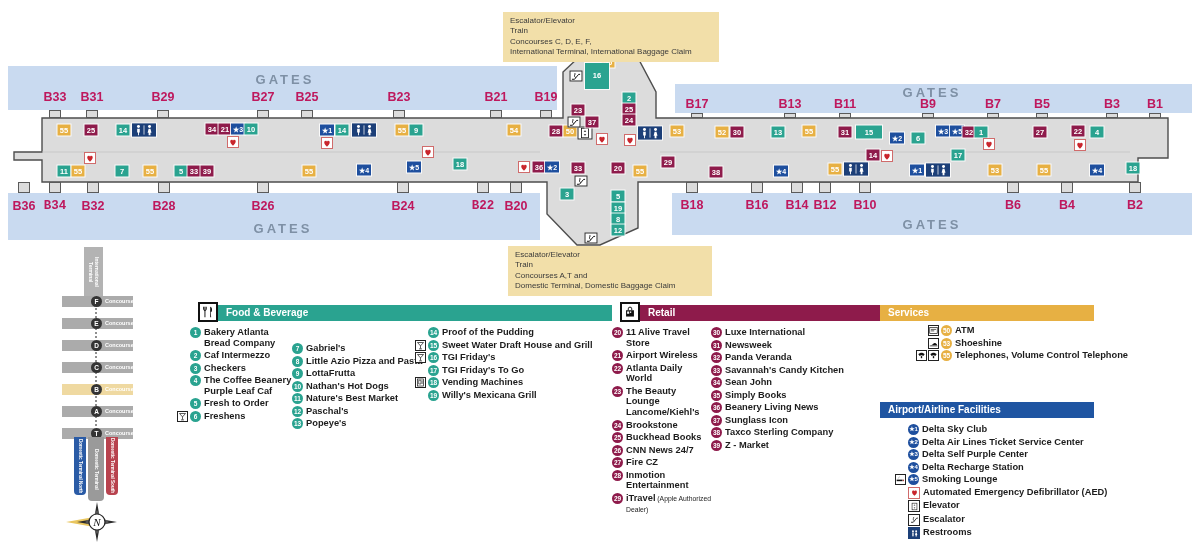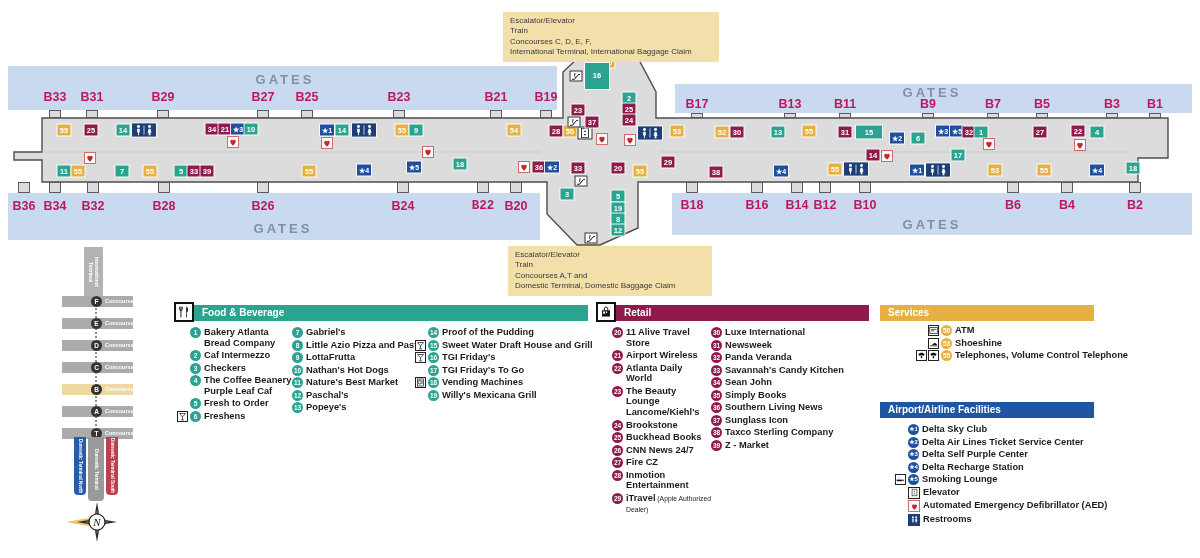--- a/index.html
+++ b/index.html
@@ -34,21 +34,21 @@
   .mm-vert{position:absolute;color:#fff;font-weight:bold;writing-mode:vertical-rl;
            text-align:center;display:flex;align-items:center;justify-content:center;}
   .mm-dots{position:absolute;border-left:2px dotted #8f8f8f;width:0;}
   
   .legend{position:absolute;}
   .l-header{position:relative;height:16px;color:#fff;font-size:10px;font-weight:bold;
             line-height:16px;padding-left:8px;}
   .l-header .hicon{position:absolute;left:-1px;top:-3px;width:20px;height:20px;background:#fff;
             border:2px solid #111;box-sizing:border-box;display:flex;align-items:center;justify-content:center;}
   .l-header .hicon svg{width:14px;height:14px;}
-  .with-icon{padding-left:27px;}
+  .with-icon{padding-left:27px;margin-left:24px;}
   .l-cols{display:flex;margin-top:6px;}
   .lrow{position:relative;display:flex;align-items:flex-start;gap:3px;margin-bottom:1.5px;
         font-size:9.3px;line-height:10.8px;font-weight:bold;color:#1c1c1c;}
   .circle{flex:0 0 auto;width:11px;height:11px;border-radius:50%;color:#fff;font-size:6.5px;
           font-weight:bold;text-align:center;line-height:11px;margin-top:0;}
   .c-food{background:var(--food);} .c-retail{background:var(--retail);}
   .c-service{background:var(--service);} .c-delta{background:var(--delta);font-size:6px;}
   .note{font-size:6.8px;font-weight:normal;}
   .islot{position:absolute;right:100%;margin-right:2px;top:0;display:flex;gap:1px;align-items:center;}
   .sicon{width:11px;height:11px;background:#fff;border:1px solid #222;display:flex;align-items:center;
@@ -111,21 +111,21 @@
       <div class="stub" style="top: 182px; height: 11px; left: 55px;"></div>
       <div class="stub" style="top: 182px; height: 11px; left: 93px;"></div>
       <div class="stub" style="top: 182px; height: 11px; left: 164px;"></div>
       <div class="stub" style="top: 182px; height: 11px; left: 263px;"></div>
       <div class="stub" style="top: 182px; height: 11px; left: 403px;"></div>
       <div class="stub" style="top: 182px; height: 11px; left: 483px;"></div>
       <div class="stub" style="top: 182px; height: 11px; left: 516px;"></div>
       <div class="band" style="left: 8px; top: 193px; width: 532px; height: 47px;">
         <div class="gates-label" style="left: 275px; top: 28px;">GATES</div>
         <div class="gate" style="left: 16px; top: 6px;">B36</div>
-        <div class="gate" style="left: 47px; top: 6px;">B34</div>
+        <div class="gate" style="left: 47px; top: 6px; font-family: Liberation Mono, monospace;">B34</div>
         <div class="gate" style="left: 85px; top: 6px;">B32</div>
         <div class="gate" style="left: 156px; top: 6px;">B28</div>
         <div class="gate" style="left: 255px; top: 6px;">B26</div>
         <div class="gate" style="left: 395px; top: 6px;">B24</div>
         <div class="gate" style="left: 475px; top: 6px; font-family: Liberation Mono, monospace;">B22</div>
         <div class="gate" style="left: 508px; top: 6px;">B20</div>
       </div>
       <div class="stub" style="top: 182px; height: 11px; left: 692px;"></div>
       <div class="stub" style="top: 182px; height: 11px; left: 757px;"></div>
       <div class="stub" style="top: 182px; height: 11px; left: 797px;"></div>
@@ -443,21 +443,21 @@
               <div class="sicon">
                 <svg viewBox="0 0 12 12">
                   <path d="M2 2h8L6 6.5zM6 6.5V10M4 10.5h4" stroke="#111" stroke-width="0.9" fill="none"></path>
                 </svg>
               </div>
             </div>
             <div class="circle c-food">6</div>
             <div>Freshens</div>
           </div>
         </div>
-        <div style="width: 136px; box-sizing: border-box;">
+        <div style="width: 136px; box-sizing: border-box; margin-top: 16px;">
           <div class="lrow">
             <div class="circle c-food">7</div>
             <div>Gabriel's</div>
           </div>
           <div class="lrow">
             <div class="circle c-food">8</div>
             <div>Little Azio Pizza and Pasta</div>
           </div>
           <div class="lrow">
             <div class="circle c-food">9</div>
@@ -606,21 +606,21 @@
           <div class="lrow">
             <div class="circle c-retail">34</div>
             <div>Sean John</div>
           </div>
           <div class="lrow">
             <div class="circle c-retail">35</div>
             <div>Simply Books</div>
           </div>
           <div class="lrow">
             <div class="circle c-retail">36</div>
-            <div>Southern Living News</div>
+            <div>Beanery Living News</div>
           </div>
           <div class="lrow">
             <div class="circle c-retail">37</div>
             <div>Sunglass Icon</div>
           </div>
           <div class="lrow">
             <div class="circle c-retail">38</div>
             <div>Taxco Sterling Company</div>
           </div>
           <div class="lrow">
@@ -709,35 +709,45 @@
                 <rect x="1" y="6.2" width="9.2" height="2.4" fill="#111"></rect>
                 <rect x="10.6" y="6.2" width="1.8" height="2.4" fill="#b23a3a"></rect>
                 <path d="M3.4 4.6c0-1.6 2-1.6 2-3.2" stroke="#888" stroke-width="0.9" fill="none"></path>
               </svg>
             </div>
           </div>
           <div class="circle c-delta">★5</div>
           <div>Smoking Lounge</div>
         </div>
         <div class="lrow">
+          <div class="sicon red" style="width: 12px; height: 12px;">
+            <svg viewBox="0 0 12 12">
+              <path d="M6 10.4C1.6 7 2.3 3.3 4.4 3.3c1.1 0 1.6.9 1.6.9s.5-.9 1.6-.9c2.1 0 2.8 3.7-1.6 7.1z" fill="#c9252c"></path>
+            </svg>
+          </div>
+          <div>Automated Emergency Defibrillator (AED)</div>
+        </div>
+        <div class="lrow">
           <div class="sicon" style="width: 12px; height: 12px;">
             <svg viewBox="0 0 14 12">
               <rect x="3.2" y="0.8" width="7.6" height="10.4" fill="none" stroke="#111" stroke-width="0.9"></rect>
               <path d="M5.6 4.6L7 2.9l1.4 1.7zM5.6 7.4L7 9.1l1.4-1.7z" fill="#111"></path>
             </svg>
           </div>
           <div>Elevator</div>
         </div>
         <div class="lrow">
-          <div class="sicon red" style="width: 12px; height: 12px;">
-            <svg viewBox="0 0 12 12">
-              <path d="M6 10.4C1.6 7 2.3 3.3 4.4 3.3c1.1 0 1.6.9 1.6.9s.5-.9 1.6-.9c2.1 0 2.8 3.7-1.6 7.1z" fill="#c9252c"></path>
+          <div class="sicon" style="width: 12px; height: 12px;">
+            <svg viewBox="0 0 13 11">
+              <path d="M1.5 9.5h3.2l5-6h1.8" stroke="#111" stroke-width="1.2" fill="none"></path>
+              <circle cx="5.2" cy="3" r="0.9" fill="#111"></circle>
+              <path d="M4.7 4v2.3l1.7 1.2" stroke="#111" stroke-width="0.9" fill="none"></path>
             </svg>
           </div>
-          <div>Automated Emergency Defibrillator (AED)</div>
+          <div>Escalator</div>
         </div>
         <div class="lrow">
           <div class="sicon dark" style="width: 12px; height: 12px;">
             <svg viewBox="0 0 14 14">
               <rect width="14" height="14" fill="#1c3f78"></rect>
               <circle cx="4.6" cy="3.4" r="1.5" fill="#fff"></circle>
               <rect x="3.6" y="5.4" width="2" height="6" fill="#fff"></rect>
               <circle cx="9.6" cy="3.4" r="1.5" fill="#fff"></circle>
               <path d="M7.8 9.5l1-4h1.6l1 4h-0.9v2.2h-1.8v-2.2z" fill="#fff"></path>
             </svg>

